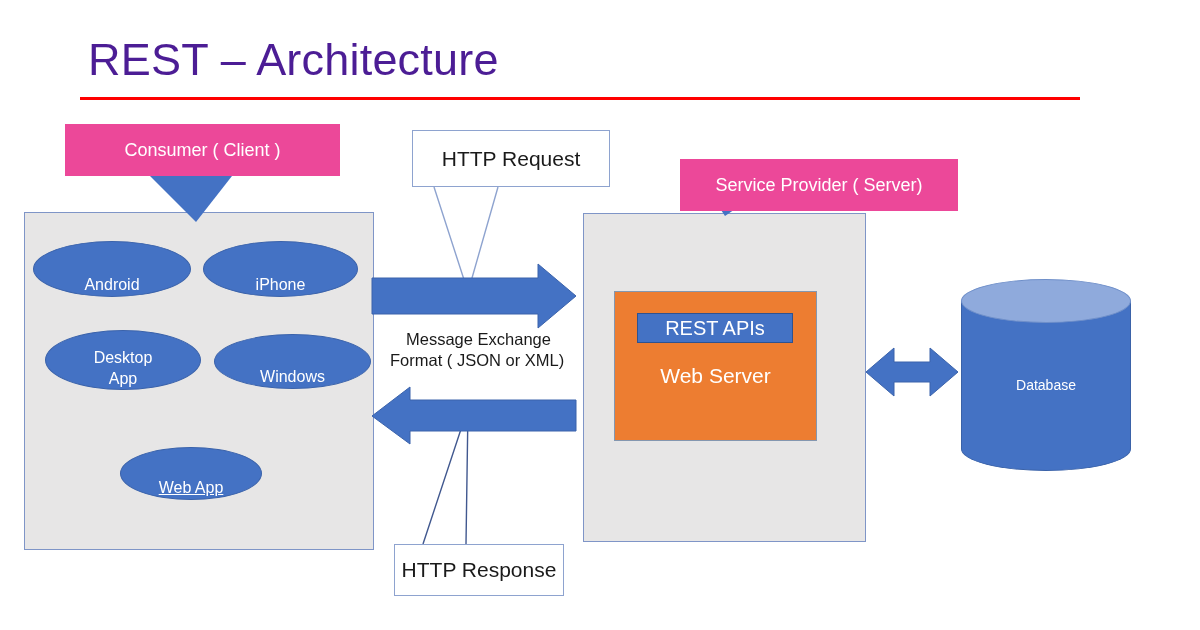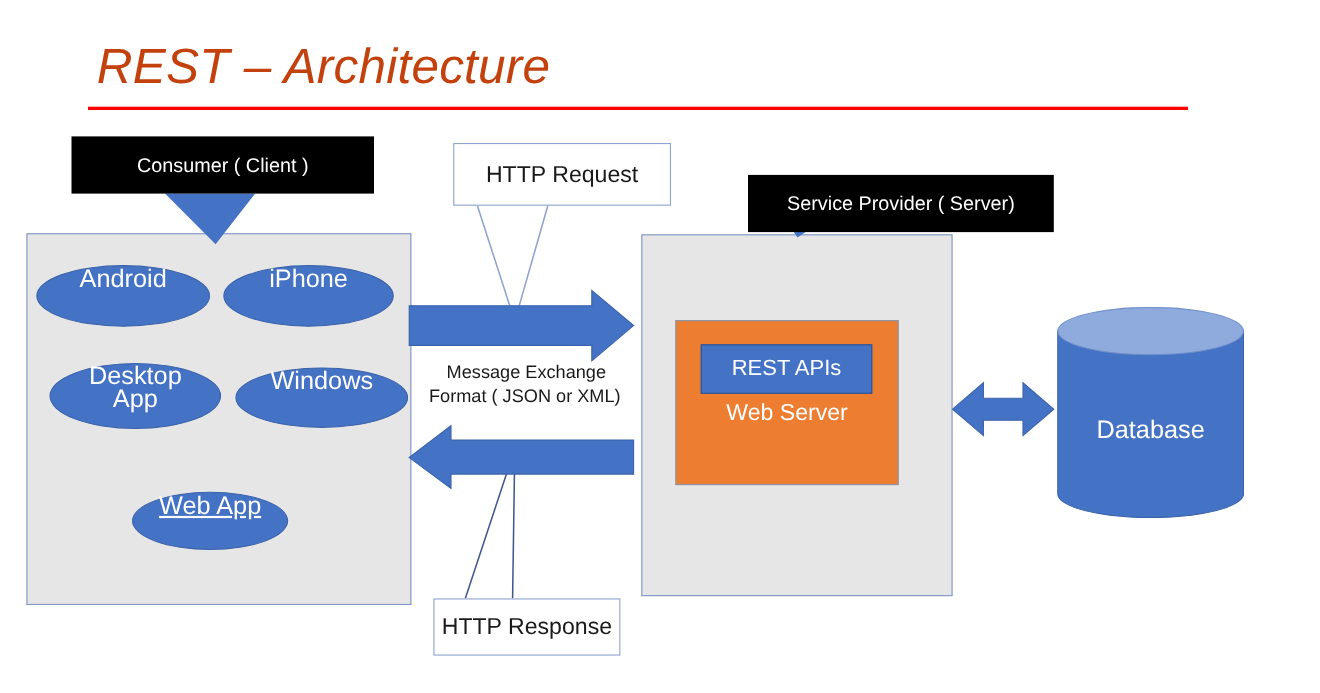--- a/index.html
+++ b/index.html
@@ -20,24 +20,23 @@
     overflow: hidden;
   }
 
   
   .title {
     position: absolute;
     left: 88px;
     top: 33px;
     font-size: 45px;
     line-height: 54px;
-    color: #c2410c;
+    color: #4c1d95;
     white-space: nowrap;
     letter-spacing: 0.2px;
-    font-style: italic;
   }
   .title-rule {
     position: absolute;
     left: 80px;
     top: 97px;
     width: 1000px;
     height: 3px;
     background: #ff0000;
   }
 
@@ -50,32 +49,32 @@
   }
 
   
   .ellipse {
     position: absolute;
     background: #4472c4;
     border: 1px solid #3b63ab;
     border-radius: 50%;
     box-sizing: border-box;
     display: flex;
-    align-items: flex-start;
+    align-items: flex-end;
     justify-content: center;
     text-align: center;
     color: #ffffff;
-    font-size: 23px;
+    font-size: 16px;
     line-height: 23px;
   }
 
   
   .callout-blue {
     position: absolute;
-    background: #000000;
+    background: #ec4899;
     display: flex;
     align-items: center;
     justify-content: center;
     color: #ffffff;
     font-size: 18px;
     box-sizing: border-box;
   }
 
   
   .callout-white {
@@ -167,21 +166,21 @@
     border-radius: 50%;
     box-sizing: border-box;
   }
   .db-label {
     position: absolute;
     left: 0;
     right: 0;
     top: 98px;
     text-align: center;
     color: #ffffff;
-    font-size: 23px;
+    font-size: 14px;
   }
 </style>
 </head>
 <body>
 
 <div id="slide">
 
   <div class="title">REST – Architecture</div>
   <div class="title-rule"></div>
 
@@ -206,21 +205,21 @@
   <div class="ellipse" style="left:120px; top:447px; width:142px; height:53px;text-decoration:underline;">
     <span>Web App</span>
   </div>
 
   <div class="panel" style="left:583px; top:213px; width:283px; height:329px;"></div>
 
   <div class="web-server-box" style="left:614px; top:291px; width:203px; height:150px;padding-left:40px;">
     <div class="web-server-label">Web Server</div>
   </div>
 
-  <div class="rest-api-box" style="left:637px; top:313px; width:156px; height:45px;">
+  <div class="rest-api-box" style="left:637px; top:313px; width:156px; height:30px;">
     <span>REST APIs</span>
   </div>
 
   <div class="db" style="left:961px; top:279px; width:170px; height:192px;">
     <div class="db-body"></div>
     <div class="db-top"></div>
     <div class="db-label">Database</div>
   </div>
 
   <svg class="svg-layer" viewBox="0 0 1200 630">

